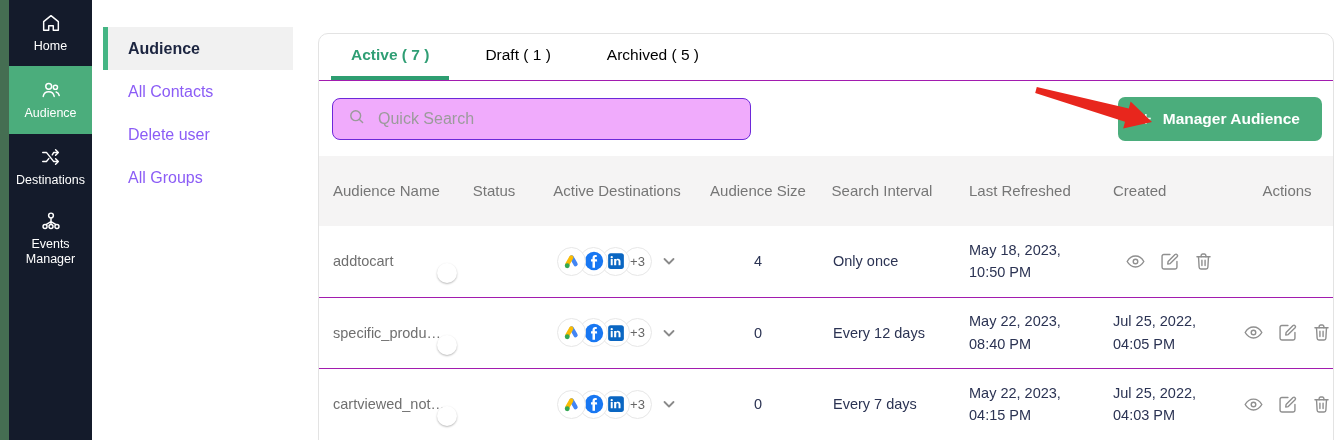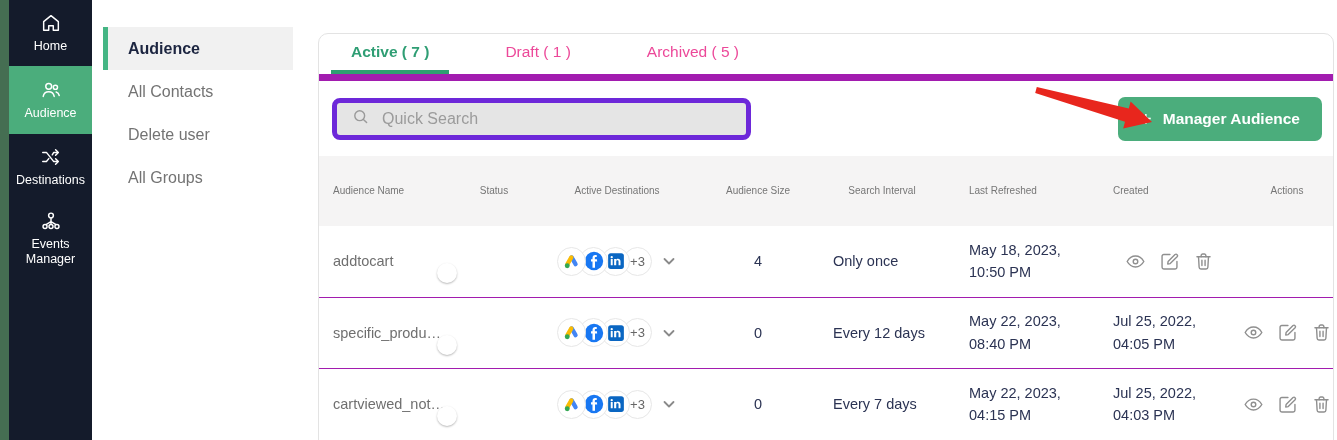--- a/index.html
+++ b/index.html
@@ -12,47 +12,47 @@
   .rail-item{display:flex;flex-direction:column;align-items:center;justify-content:center;
     color:#fff;padding:10px 2px;gap:5px;cursor:pointer;margin-top:2px;}
   .rail-item.active{background:#4BAD7C;padding:13px 2px;margin:2px 0;}
   .rail-ic{display:flex;}
   .rail-ic svg{width:22px;height:22px;display:block;}
   .rail-lb{font-size:12.5px;line-height:1.2;text-align:center;font-weight:500;}
 
   
   .subnav{width:218px;background:#fff;padding-top:27px;flex:none;}
   .sub-item{position:relative;margin-left:11px;margin-right:17px;padding:11px 6px 11px 25px;
-    font-size:16px;color:#737373;cursor:pointer;min-height:43px;display:flex;align-items:center;}
+    font-size:16px;color:#8b5cf6;cursor:pointer;min-height:43px;display:flex;align-items:center;}
   .sub-item.active{background:#F1F1F1;color:#1C2540;font-weight:700;}
   .sub-item.active::before{content:'';position:absolute;left:0;top:0;bottom:0;width:5px;background:#45B584;}
 
   
   .main{flex:1;position:relative;background:#fff;}
   .card{position:absolute;left:8px;top:33px;width:1016px;height:420px;background:#fff;
     border:1px solid #E3E3E3;border-radius:10px 10px 0 0;overflow:hidden;}
 
-  .tabbar{display:flex;height:47px;border-bottom:7px solid #a21caf;padding-left:12px;gap:20px;}
+  .tabbar{display:flex;height:47px;border-bottom:1px solid #a21caf;padding-left:12px;}
   .tab{display:flex;align-items:center;padding:0 20px;margin-right:16px;font-size:15.5px;
-    color:#ec4899;font-weight:500;cursor:pointer;border-bottom:4px solid transparent;}
+    color:#000000;font-weight:500;cursor:pointer;border-bottom:4px solid transparent;}
   .tab.active{color:#2F9E74;border-bottom-color:#2E9E71;font-weight:700;}
 
   .toolbar{display:flex;justify-content:space-between;align-items:center;height:75px;padding:16px 11px 16px 13px;}
   .search{display:flex;align-items:center;gap:12px;width:419px;height:42px;
-    border:5px solid #6d28d9;border-radius:8px;padding:0 14px;background:#e5e5e5;}
+    border:1px solid #6d28d9;border-radius:8px;padding:0 14px;background:#f0abfc;}
   .search svg{width:19px;height:19px;flex:none;}
   .search input{border:none;outline:none;flex:1;font-size:16px;color:#444;font-family:inherit;background:transparent;}
   .search input::placeholder{color:#9B9B9B;}
   .create-btn{display:flex;align-items:center;gap:11px;height:44px;padding:0 22px;border:none;
     border-radius:7px;background:#4BAD7C;color:#fff;font-size:15.5px;font-weight:700;cursor:pointer;font-family:inherit;}
   .create-btn .plus{font-size:20px;font-weight:400;line-height:1;}
 
   
   .thead,.tr{display:grid;grid-template-columns:140px 70px 176px 106px 142px 144px 144px 1fr;align-items:center;}
-  .thead{background:#F5F4F4;height:70px;color:#767676;font-size:10px;}
+  .thead{background:#F5F4F4;height:70px;color:#767676;font-size:15px;}
   .th{line-height:1.35;}
   .c{text-align:center;}
   .pl14{padding-left:14px;}
   .pl16{padding-left:16px;}
   .pl22{padding-left:22px;}
   .tr{height:71.5px;border-bottom:1px solid #a21caf;font-size:14.5px;color:#2B3353;}
   .td.name{color:#6F6F6F;padding-left:14px;overflow:hidden;white-space:nowrap;}
   .toggle{width:46px;height:24px;border-radius:13px;background:#4BAD7C;position:relative;margin:0 auto;cursor:pointer;}
   .toggle::after{content:'';position:absolute;right:2px;top:2px;width:20px;height:20px;border-radius:50%;
     background:#fff;box-shadow:0 1px 2px rgba(0,0,0,.28);}

